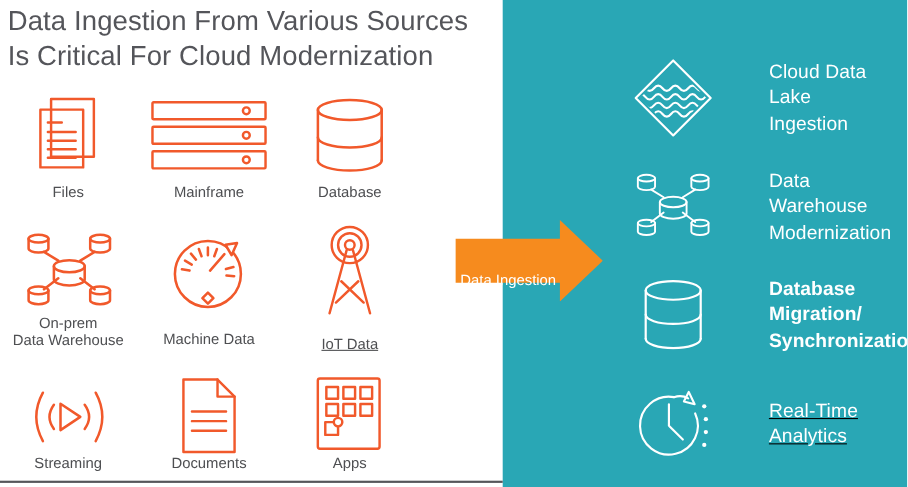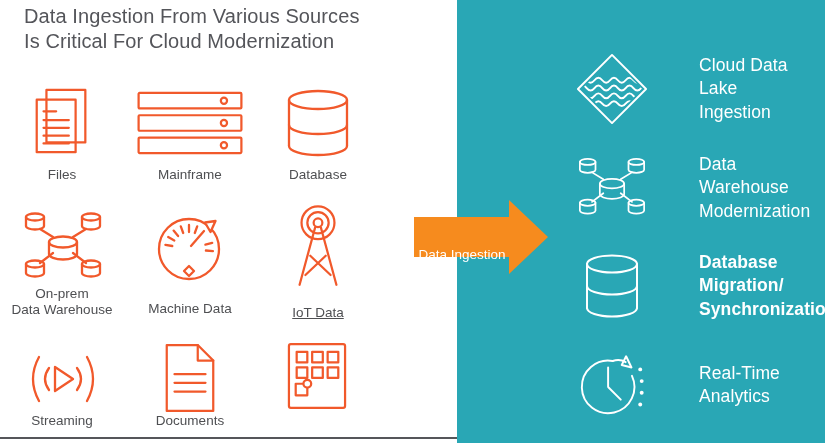--- a/index.html
+++ b/index.html
@@ -2,21 +2,21 @@
 <html><head>
 <meta charset="utf-8">
 <style>
   * { margin:0; padding:0; box-sizing:border-box; }
   body { font-family:"Liberation Sans", sans-serif; background:#ffffff; }
   .canvas { position:relative; width:825px; height:443px; background:#ffffff; overflow:hidden; }
 
   .teal-panel { position:absolute; left:457px; top:0; width:368px; height:443px; background:#29A7B5; }
   .bottom-rule { position:absolute; left:0; top:437px; width:457px; height:2px; background:#55565A; }
 
-  .title { position:absolute; left:24px; top:4px; font-size:20px; line-height:1.26;
+  .title { position:absolute; left:7px; top:4px; font-size:25px; line-height:1.26;
            color:#54555A; white-space:pre-line; letter-spacing:.1px; }
 
   .icon { position:absolute; color:#F1592B; }
   .icon svg { display:block; width:100%; height:100%; }
   .s { fill:none; stroke:currentColor; stroke-width:2.3; stroke-linecap:round; stroke-linejoin:round; }
   .sf { fill:currentColor; stroke:none; }
   .mask-white { fill:#ffffff; stroke:currentColor; stroke-width:2.3; stroke-linejoin:round; }
 
   .src-label { position:absolute; width:150px; text-align:center; font-size:13.5px; line-height:1.22;
                color:#4E4F52; white-space:pre-line; }
@@ -135,20 +135,21 @@
 
   <div class="src-label" style="left:-13px; top:167px;">Files</div>
   <div class="src-label" style="left:115px; top:167px;">Mainframe</div>
   <div class="src-label" style="left:243px; top:167px;">Database</div>
   <div class="src-label" style="left:-13px; top:286px;">On-prem
 Data Warehouse</div>
   <div class="src-label" style="left:115px; top:301px;">Machine Data</div>
   <div class="src-label" style="left:243px; top:305px;text-decoration:underline;">IoT Data</div>
   <div class="src-label" style="left:-13px; top:413px;">Streaming</div>
   <div class="src-label" style="left:115px; top:413px;">Documents</div>
+  <div class="src-label" style="left:243px; top:413px;">Apps</div>
 
   <div class="arrow-wrap">
     <svg viewBox="0 0 134 74" preserveAspectRatio="none">
       <polygon points="0,17 95,17 95,0 134,37 95,74 95,57 0,57" fill="#F68B1E"></polygon>
     </svg>
     <div class="arrow-label">Data Ingestion</div>
   </div>
 
   <div class="target-row" style="top:50px; height:78px;">
     <div class="target-icon-box">
@@ -197,21 +198,21 @@
         <ellipse class="s" cx="28" cy="10" rx="25" ry="8.5"></ellipse>
         <path class="s" d="M3,10 V54 M53,10 V54"></path>
         <path class="s" d="M3,32 A25,8.5 0 0 0 53,32"></path>
         <path class="s" d="M3,54 A25,8.5 0 0 0 53,54"></path>
       </svg>
     </div>
     <div class="target-label">Database Migration/
 Synchronization</div>
   </div>
 
-  <div class="target-row" style="top:346px; height:78px;">
+  <div class="target-row" style="top:346px; height:78px;text-decoration:underline;">
     <div class="target-icon-box">
       <svg viewBox="0 0 76 76" style="width:74px;height:74px;">
         <path class="s" d="M38.7,13.4 A27,27 0 1 0 58.5,28.6"></path>
         <path class="s" d="M38.7,13.4 Q46,11 52,14.5"></path>
         <polygon class="s" points="58,20 48,17.5 52.5,8.5"></polygon>
         <path class="s" d="M34,40 V20 M34,40 L47,53"></path>
         <circle class="sf" cx="67" cy="22" r="2"></circle>
         <circle class="sf" cx="68.5" cy="34" r="2"></circle>
         <circle class="sf" cx="68.5" cy="46" r="2"></circle>
         <circle class="sf" cx="67" cy="58" r="2"></circle>

